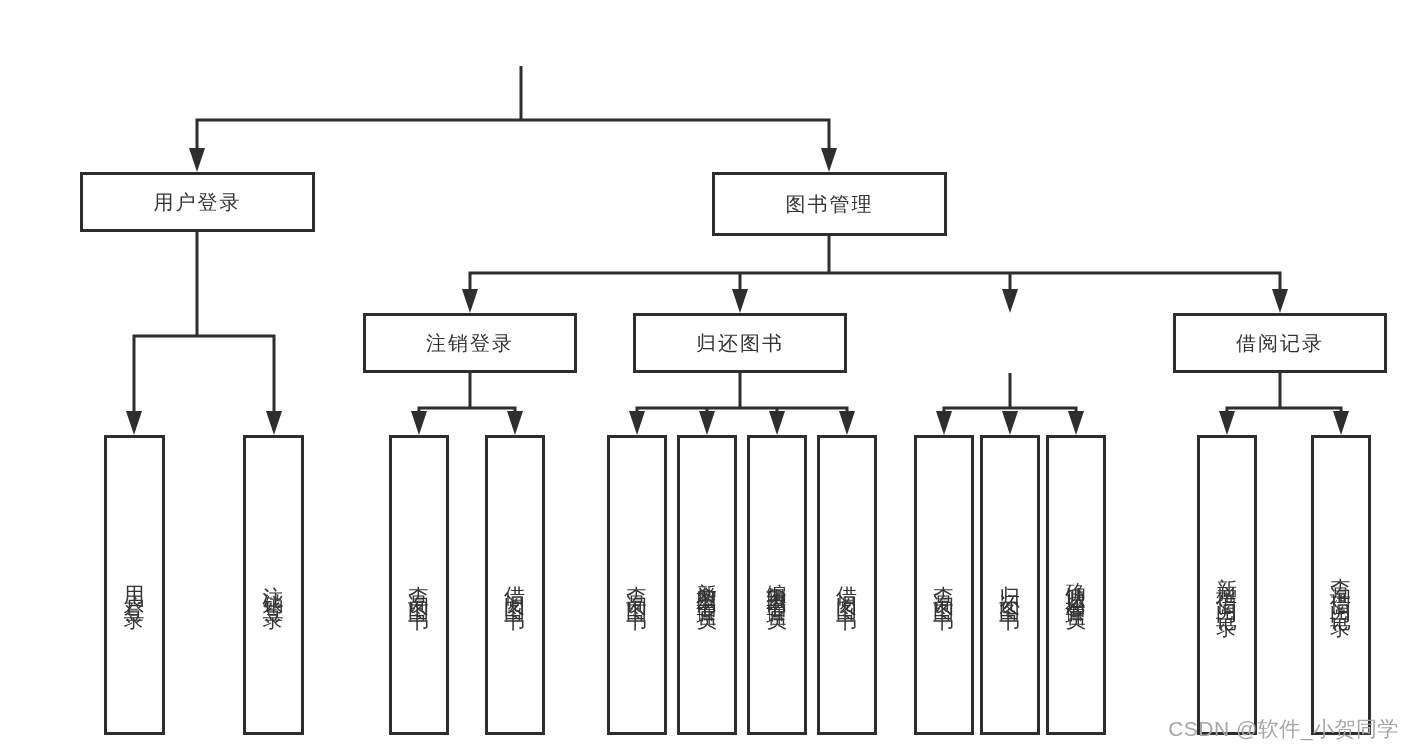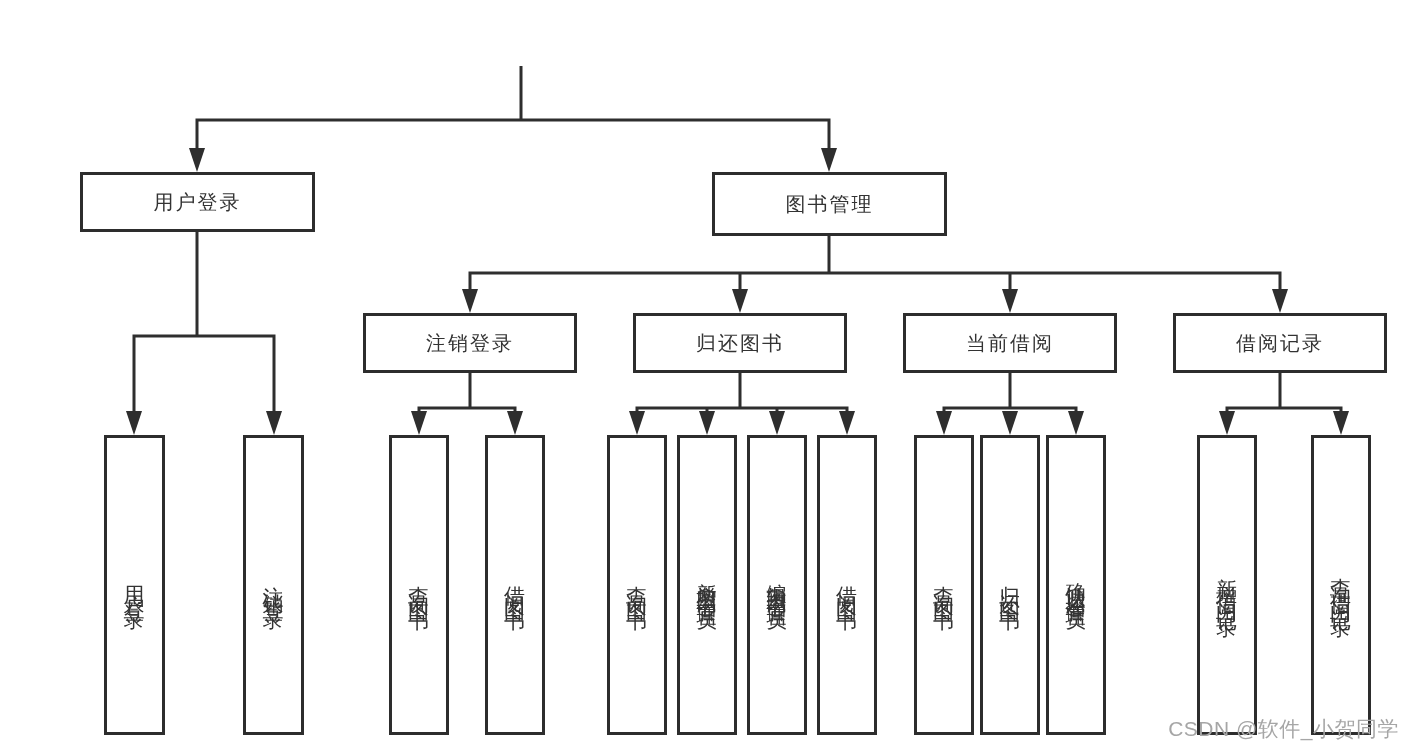--- a/index.html
+++ b/index.html
@@ -114,23 +114,20 @@
   <div class="node branch" style="left:712px;top:172px;width:235px;height:64px">
     <span>图书管理</span>
   </div>
 
   <div class="node branch" style="left:363px;top:313px;width:214px;height:60px">
     <span>注销登录</span>
   </div>
   <div class="node branch" style="left:633px;top:313px;width:214px;height:60px">
     <span>归还图书</span>
   </div>
-  <div class="node branch" style="left:903px;top:313px;width:214px;height:60px">
-    <span>当前借阅</span>
-  </div>
   <div class="node branch" style="left:1173px;top:313px;width:214px;height:60px">
     <span>借阅记录</span>
   </div>
 
   <div class="node leaf" style="left:104px;top:435px;width:61px;height:300px">
     <span>用户登录</span>
   </div>
   <div class="node leaf" style="left:243px;top:435px;width:61px;height:300px">
     <span>注销登录</span>
   </div>

